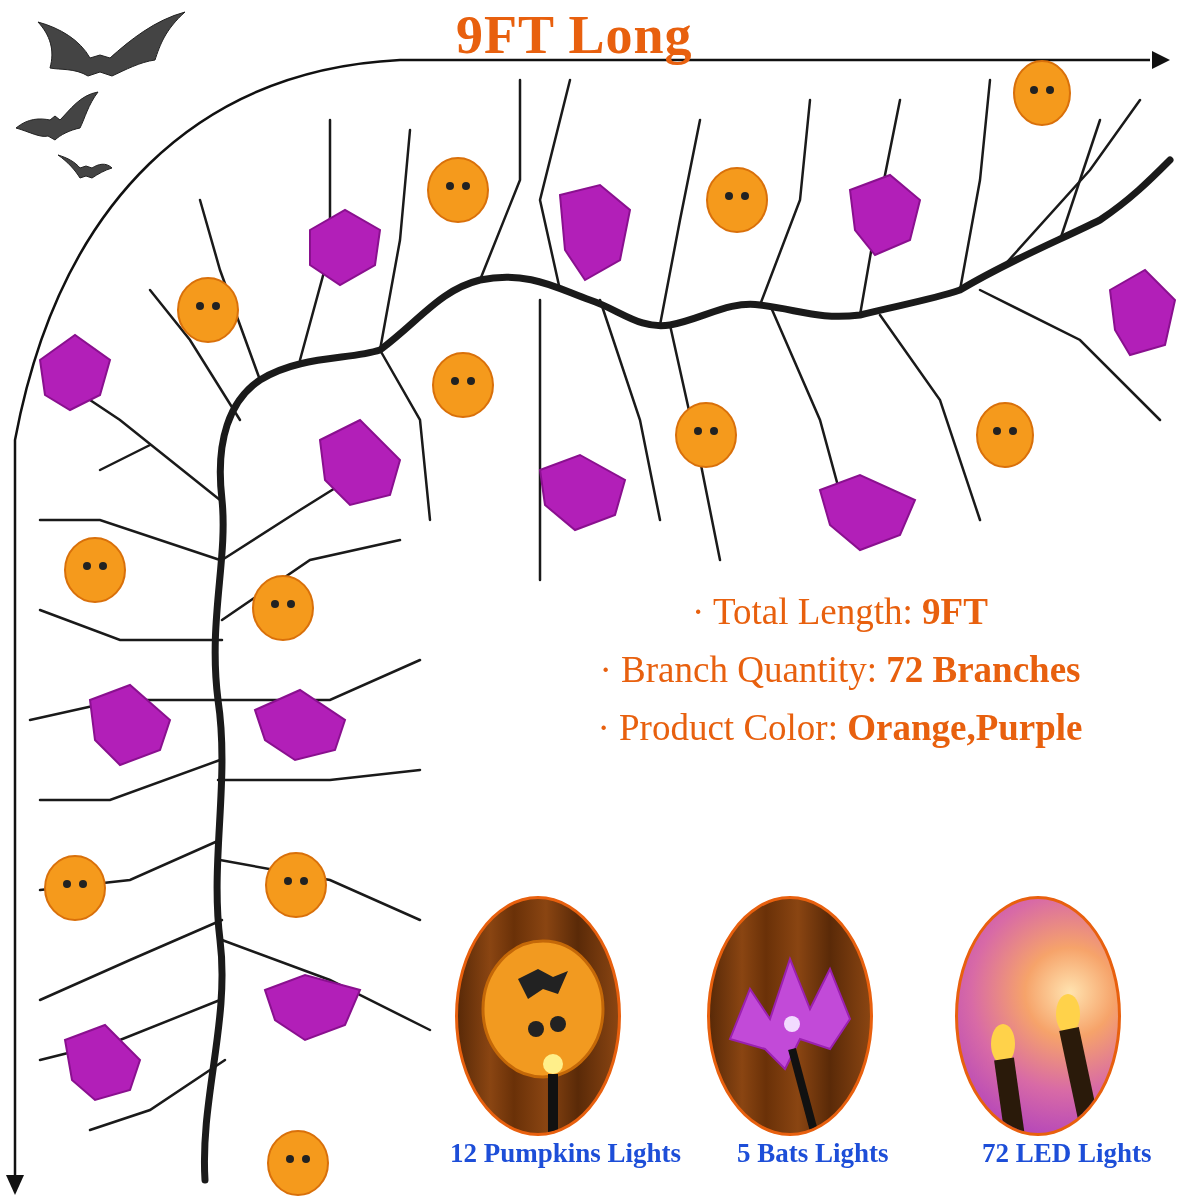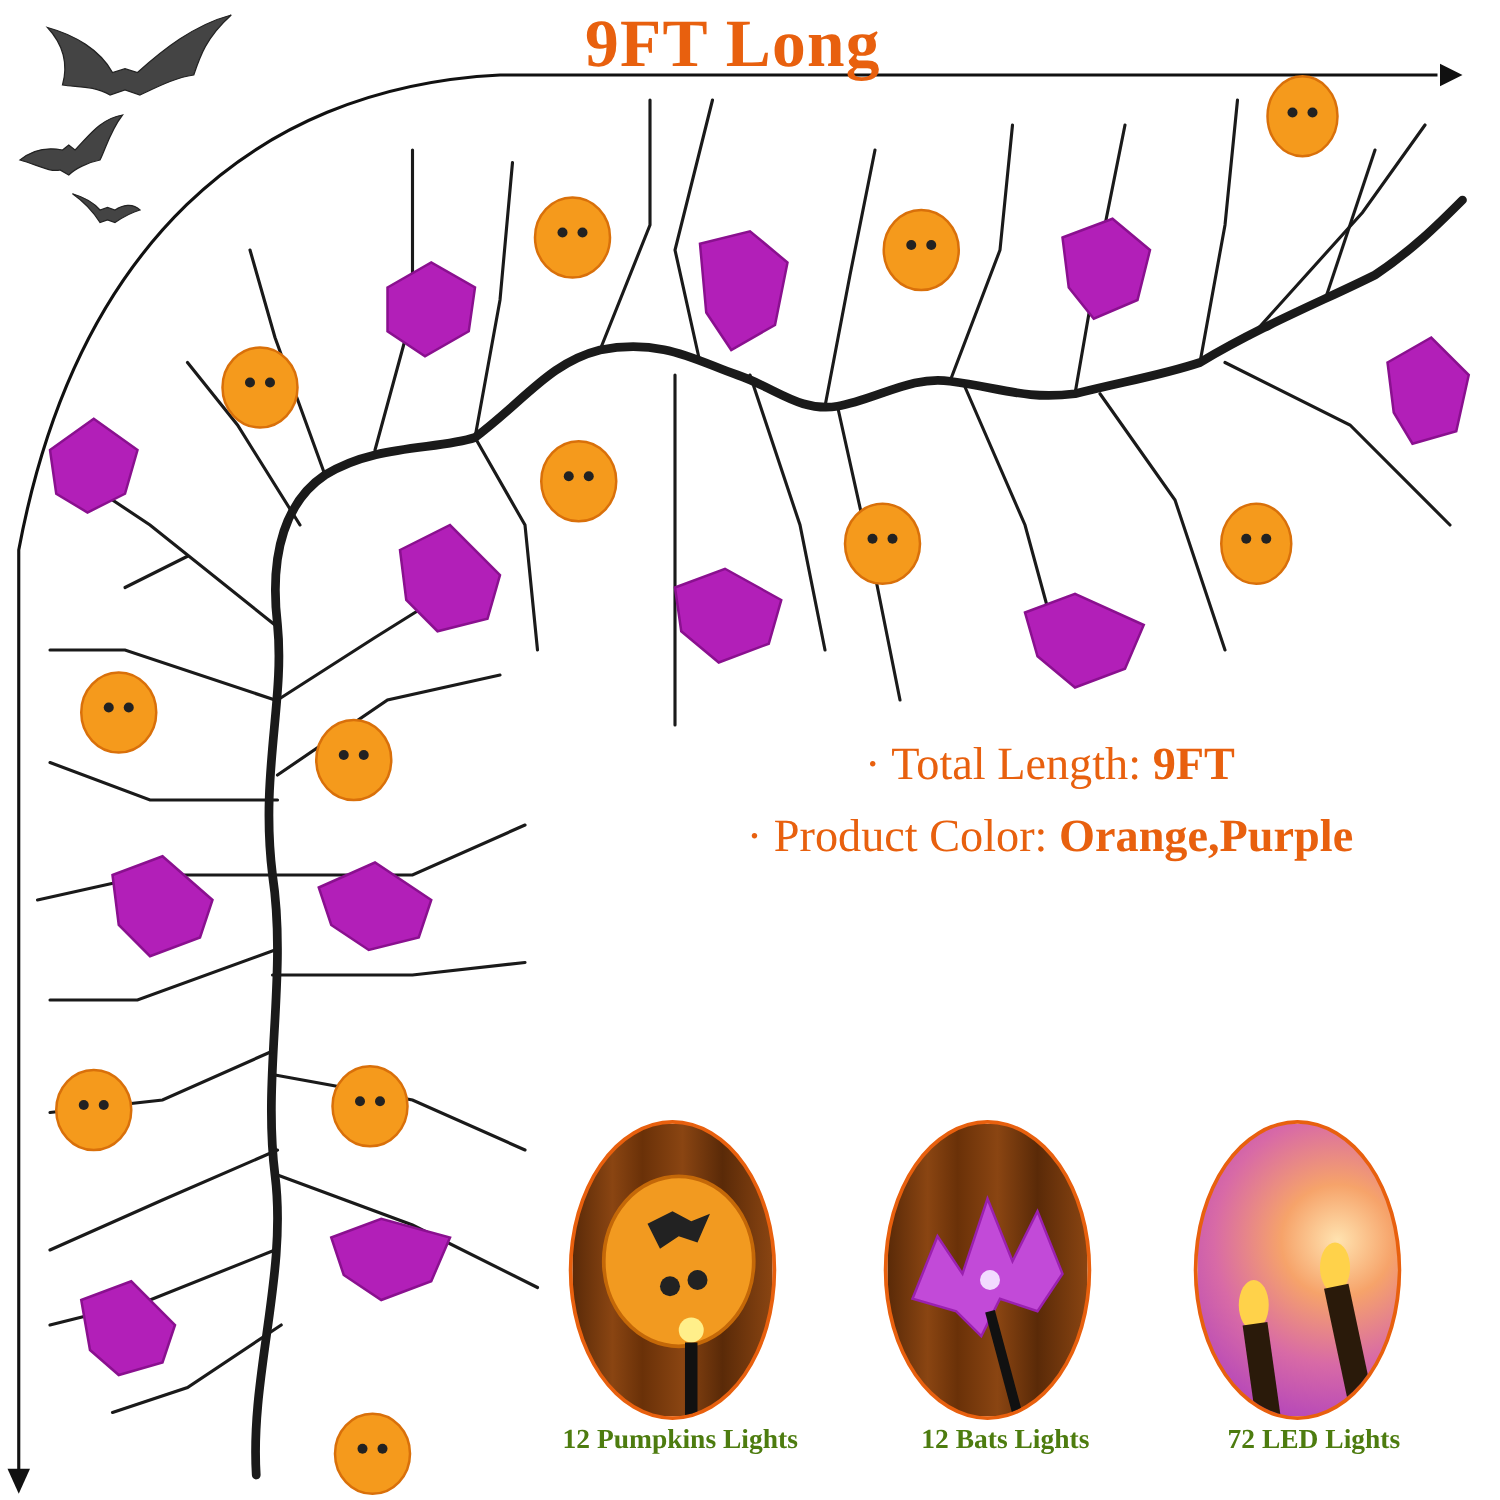--- a/index.html
+++ b/index.html
@@ -1,26 +1,26 @@
 <!DOCTYPE html>
 <html><head>
 <meta charset="utf-8">
 <style>
   html,body{margin:0;padding:0;background:#fff;}
   body{width:1200px;height:1200px;position:relative;overflow:hidden;font-family:"Liberation Serif","DejaVu Serif",serif;}
   .stage{position:absolute;left:0;top:0;width:1200px;height:1200px;}
-  .title{position:absolute;left:468px;top:0px;font-size:54px;font-weight:bold;color:#e8600e;letter-spacing:1px;line-height:70px;}
+  .title{position:absolute;left:456px;top:0px;font-size:54px;font-weight:bold;color:#e8600e;letter-spacing:1px;line-height:70px;}
   .specs{position:absolute;left:540px;top:583px;width:600px;}
   .spec{font-size:37px;color:#e8600e;text-align:center;line-height:58px;white-space:nowrap;}
   .spec b{font-weight:bold;}
   .circle{position:absolute;top:896px;width:160px;height:234px;border-radius:50%;border:3px solid #e8600e;overflow:hidden;}
   .c1{left:455px;background:linear-gradient(90deg,#5a2a08 0%,#8a4512 20%,#6a3108 35%,#8a4512 55%,#5a2a08 75%,#8a4512 100%);}
   .c2{left:707px;background:linear-gradient(90deg,#5a2a08 0%,#8a4512 20%,#6a3108 35%,#8a4512 55%,#5a2a08 75%,#8a4512 100%);}
   .c3{left:955px;background:radial-gradient(circle at 70% 40%,#ffe3b0 0%,#f6a36a 25%,#d86aa6 55%,#b84ab8 80%,#7a2a9a 100%);}
-  .caption{position:absolute;top:1138px;font-size:22px;font-weight:bold;color:#4d7c0f;white-space:nowrap;font-family:Liberation Serif, serif;}
+  .caption{position:absolute;top:1138px;font-size:27px;font-weight:bold;color:#1d4ed8;white-space:nowrap;font-family:Liberation Serif, serif;}
 </style>
 </head>
 <body>
 
 <div class="stage">
 
   <svg width="1200" height="1200" style="position:absolute;left:0;top:0">
 
     <g stroke="#111" stroke-width="2.5" fill="none">
       <path d="M1150 60 L400 60 C200 70 60 200 15 440 L15 1180"></path>
@@ -130,20 +130,21 @@
       <path d="M255 710 L300 690 L345 720 L335 750 L295 760 L265 740Z"></path>
       <path d="M265 990 L305 975 L360 990 L345 1025 L305 1040 L275 1020Z"></path>
       <path d="M65 1040 L105 1025 L140 1060 L130 1090 L95 1100 L72 1080Z"></path>
     </g>
   </svg>
 
   <div class="title">9FT Long</div>
 
   <div class="specs">
     <div class="spec"><span>·</span> <span>Total Length: </span><b>9FT</b></div>
+    <div class="spec"><span>·</span> <span>Branch Quantity: </span><b>72 Branches</b></div>
     <div class="spec"><span>·</span> <span>Product Color: </span><b>Orange,Purple</b></div>
   </div>
 
   <div class="circle c1">
     <svg width="160" height="234">
         <ellipse cx="85" cy="110" rx="60" ry="68" fill="#f29a20" stroke="#c46808" stroke-width="3"></ellipse>
         <path d="M60 80 L80 70 L95 78 L110 72 L100 95 L85 90 L70 100Z" fill="#222"></path>
         <circle cx="78" cy="130" r="8" fill="#222"></circle>
         <circle cx="100" cy="125" r="8" fill="#222"></circle>
         <circle cx="95" cy="165" r="10" fill="#ffef8a"></circle>
@@ -160,15 +161,15 @@
   <div class="circle c3">
     <svg width="160" height="234">
         <ellipse cx="45" cy="145" rx="12" ry="20" fill="#ffd24a"></ellipse>
         <rect x="36" y="160" width="20" height="80" fill="#2a1a0a" transform="rotate(-8 46 160)"></rect>
         <ellipse cx="110" cy="115" rx="12" ry="20" fill="#ffd24a"></ellipse>
         <rect x="101" y="130" width="20" height="90" fill="#2a1a0a" transform="rotate(-12 111 130)"></rect>
       </svg>
   </div>
 
   <div class="caption" style="left:450px">12 Pumpkins Lights</div>
-  <div class="caption" style="left:737px">12 Bats Lights</div>
+  <div class="caption" style="left:737px">5 Bats Lights</div>
   <div class="caption" style="left:982px">72 LED Lights</div>
 </div>
 
 </body></html>

